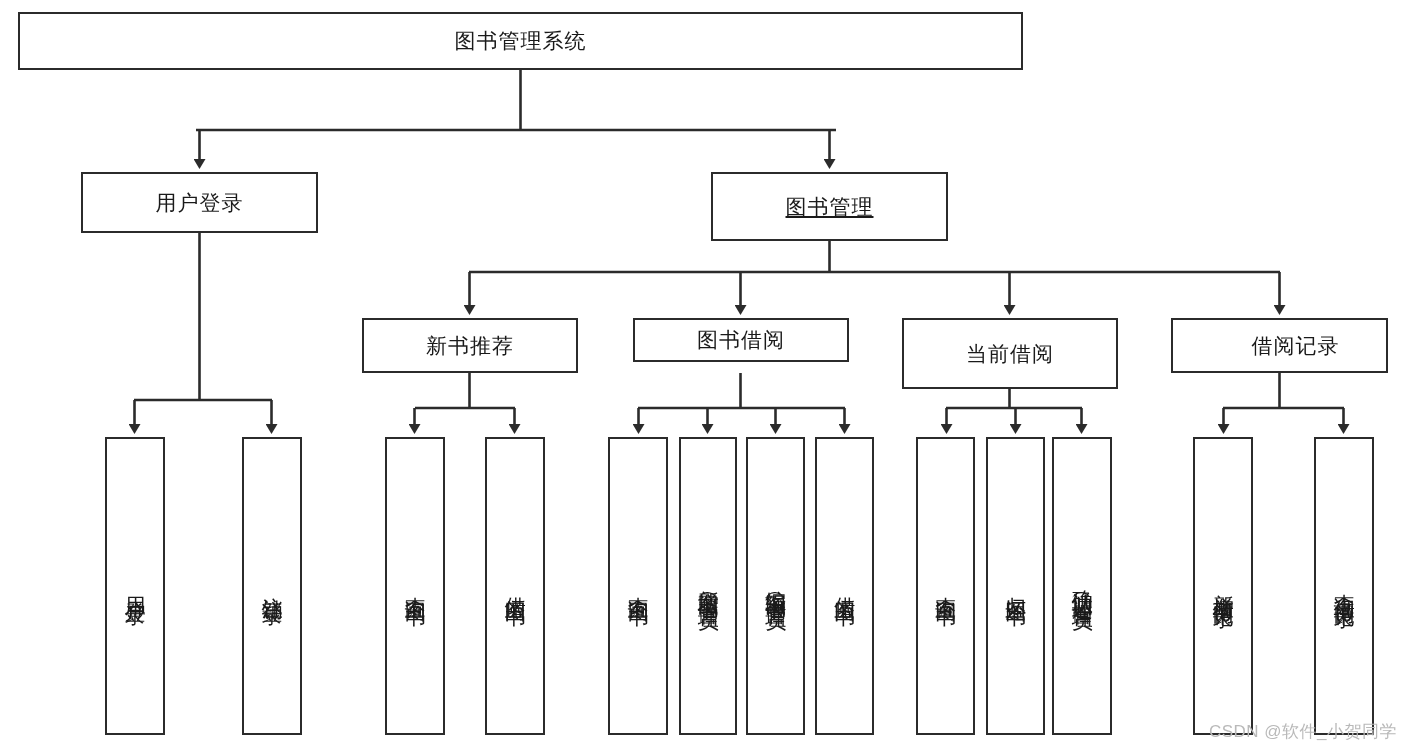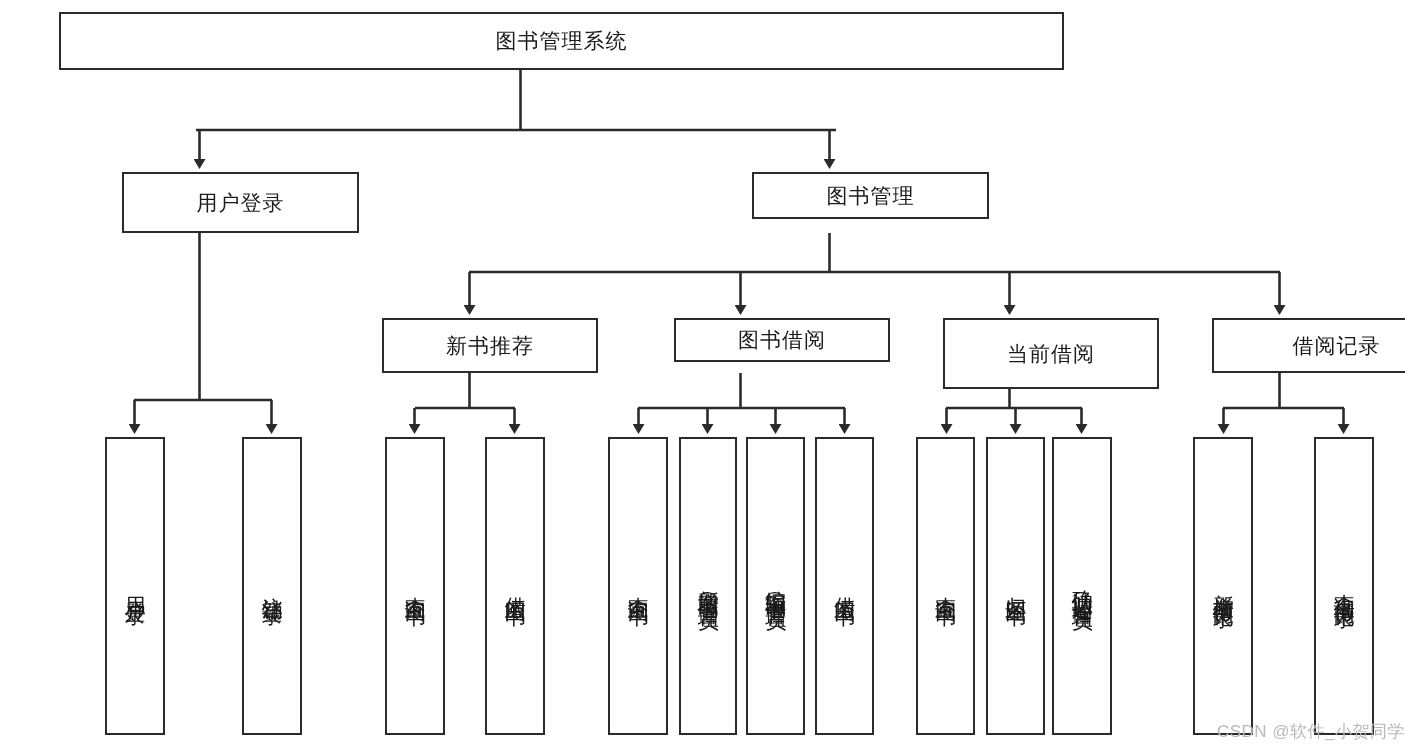--- a/index.html
+++ b/index.html
@@ -31,41 +31,40 @@
     background: #ffffff;
     display: flex;
     align-items: center;
     justify-content: center;
     color: #1a1a1a;
   }
   .node.horiz {
     font-size: 21px;
     letter-spacing: 1px;
     line-height: 1.2;
-    margin-left: 41px;
   }
   .node.vert {
     writing-mode: vertical-rl;
     text-orientation: upright;
     font-size: 21px;
     line-height: 1.25;
     letter-spacing: 3px;
     padding: 4px 0;
     text-align: center;
   }
   .node.vert .vlabel {
     writing-mode: vertical-rl;
     text-orientation: upright;
     display: block;
     white-space: normal;
     max-height: 100%;
   }
   #watermark {
     position: absolute;
-    right: 0;
+    right: 8px;
     bottom: 4px;
     font-size: 17px;
     color: #b9b9b9;
     letter-spacing: 0.5px;
     white-space: nowrap;
     pointer-events: none;
     margin-top: 40px;
   }
 </style>
 </head>
@@ -123,25 +122,25 @@
     </g>
   </svg>
 
   <div class="node horiz" id="node-root" style="left: 18px; top: 12px; width: 1005px; height: 58px;">
     <span>图书管理系统</span>
   </div>
 
   <div class="node horiz" id="node-l2-0" style="left: 81px; top: 172px; width: 237px; height: 61px;">
     <span>用户登录</span>
   </div>
-  <div class="node horiz" id="node-l2-1" style="left: 711px; top: 172px; width: 237px; height: 47px;">
+  <div class="node horiz" id="node-l2-1" style="left: 711px; top: 172px; width: 237px; height: 69px; text-decoration: underline;">
     <span>图书管理</span>
   </div>
 
-  <div class="node horiz" id="node-l3-0" style="left: 341px; top: 318px; width: 216px; height: 55px;">
+  <div class="node horiz" id="node-l3-0" style="left: 362px; top: 318px; width: 216px; height: 55px;">
     <span>新书推荐</span>
   </div>
   <div class="node horiz" id="node-l3-1" style="left: 633px; top: 318px; width: 216px; height: 44px;">
     <span>图书借阅</span>
   </div>
   <div class="node horiz" id="node-l3-2" style="left: 902px; top: 318px; width: 216px; height: 71px;">
     <span>当前借阅</span>
   </div>
   <div class="node horiz" id="node-l3-3" style="left: 1171px; top: 318px; width: 217px; height: 55px; padding-left: 32px;">
     <span>借阅记录</span>

